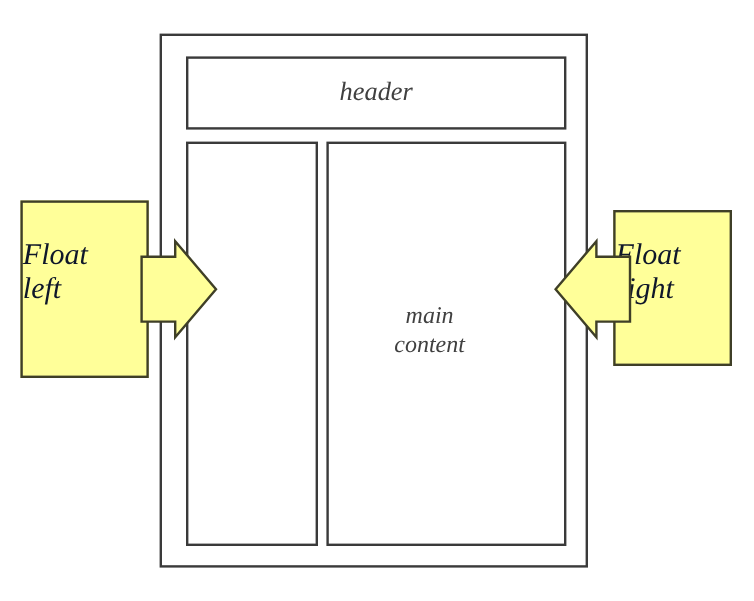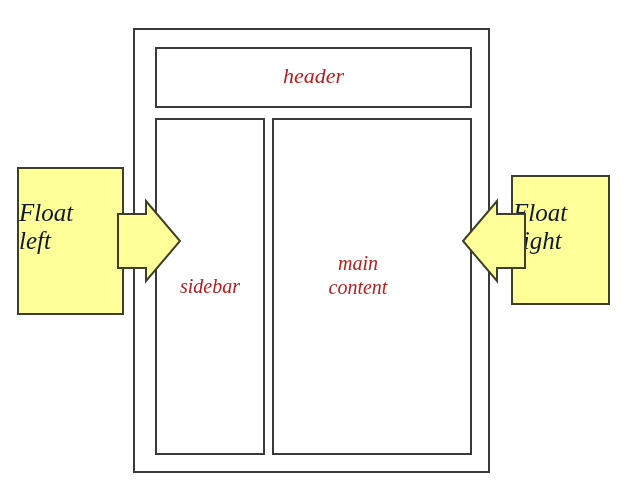--- a/index.html
+++ b/index.html
@@ -57,21 +57,21 @@
     left: 272px;
     top: 118px;
     width: 200px;
     height: 337px;
   }
 
   
   .region-label {
     position: absolute;
     font-style: italic;
-    color: #b91c1c;
+    color: #404040;
     text-align: center;
     line-height: 1.22;
     white-space: pre-line;
     user-select: none;
   }
 
   #header-label {
     left: 155px;
     top: 63px;
     width: 317px;
@@ -158,21 +158,20 @@
 <body>
 
 <div id="diagram-canvas">
 
   <div class="box" id="page-window"></div>
 
   <div class="box" id="header-box"></div>
   <div class="region-label" id="header-label">header</div>
 
   <div class="box" id="sidebar-box"></div>
-  <div class="region-label" id="sidebar-label">sidebar</div>
 
   <div class="box" id="main-box"></div>
   <div class="region-label" id="main-label">main
 content</div>
 
   <svg class="arrow-svg" id="arrow-left-svg" width="70" height="82" viewBox="0 0 70 82">
     <path class="arrow-shape" d="M 0,14 L 28,14 L 28,1 L 62,41 L 28,81 L 28,68 L 0,68 Z"></path>
   </svg>
 
   <svg class="arrow-svg" id="arrow-right-svg" width="70" height="82" viewBox="0 0 70 82">

